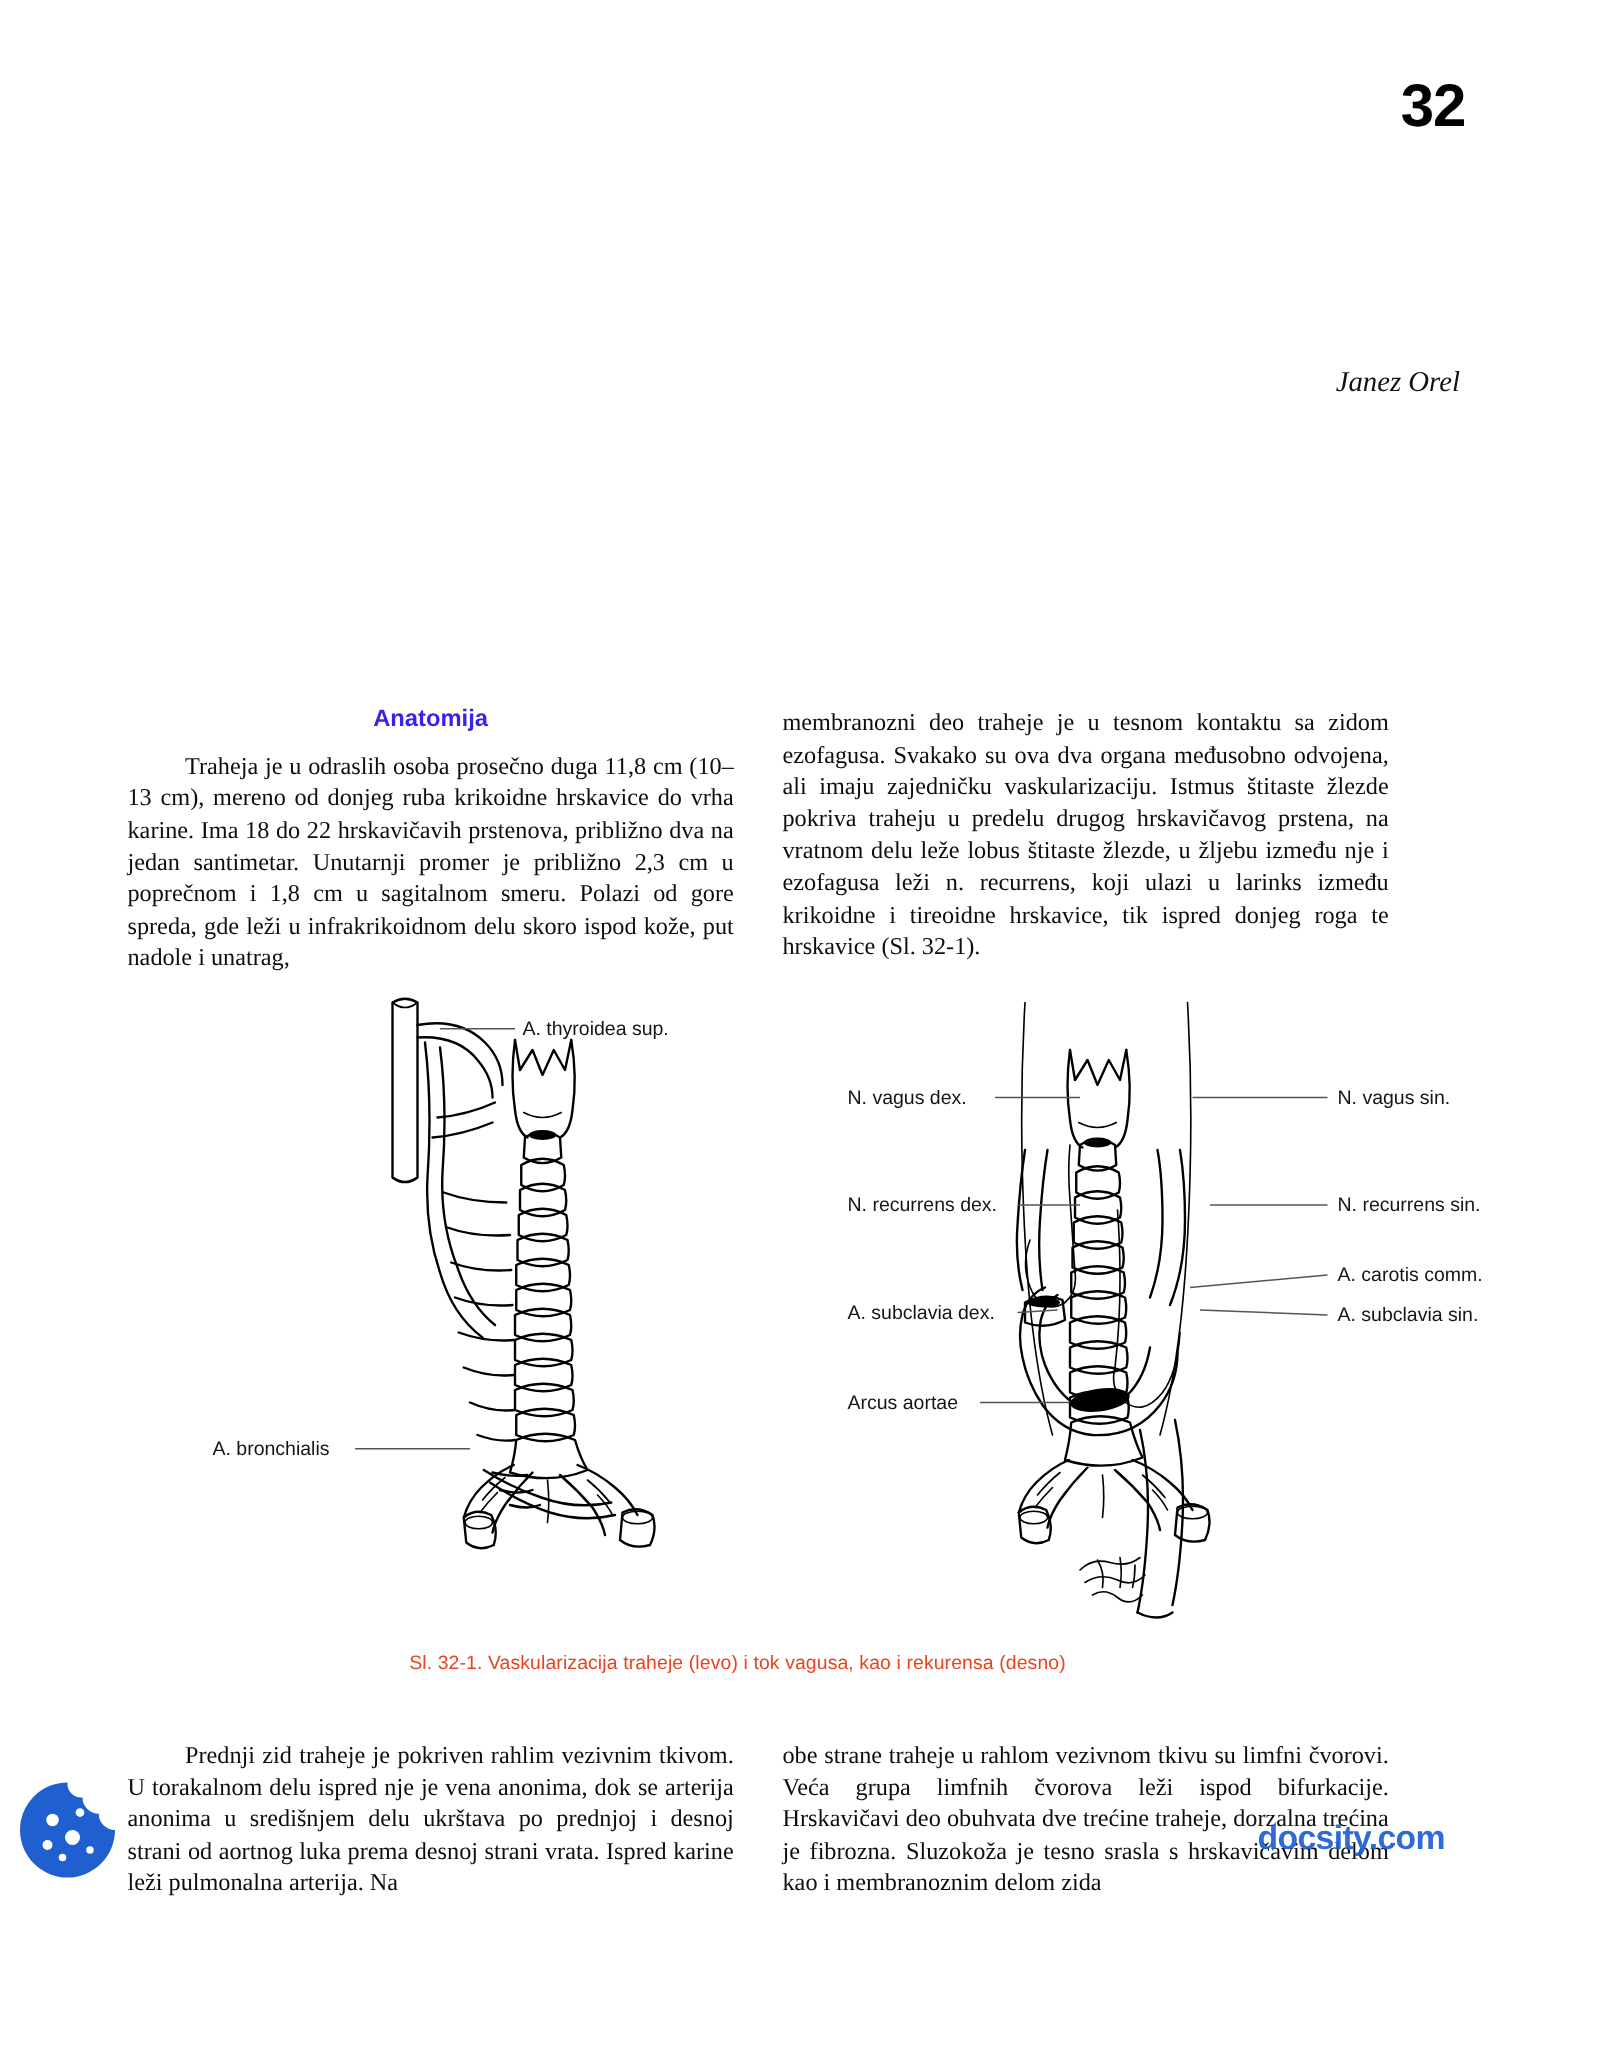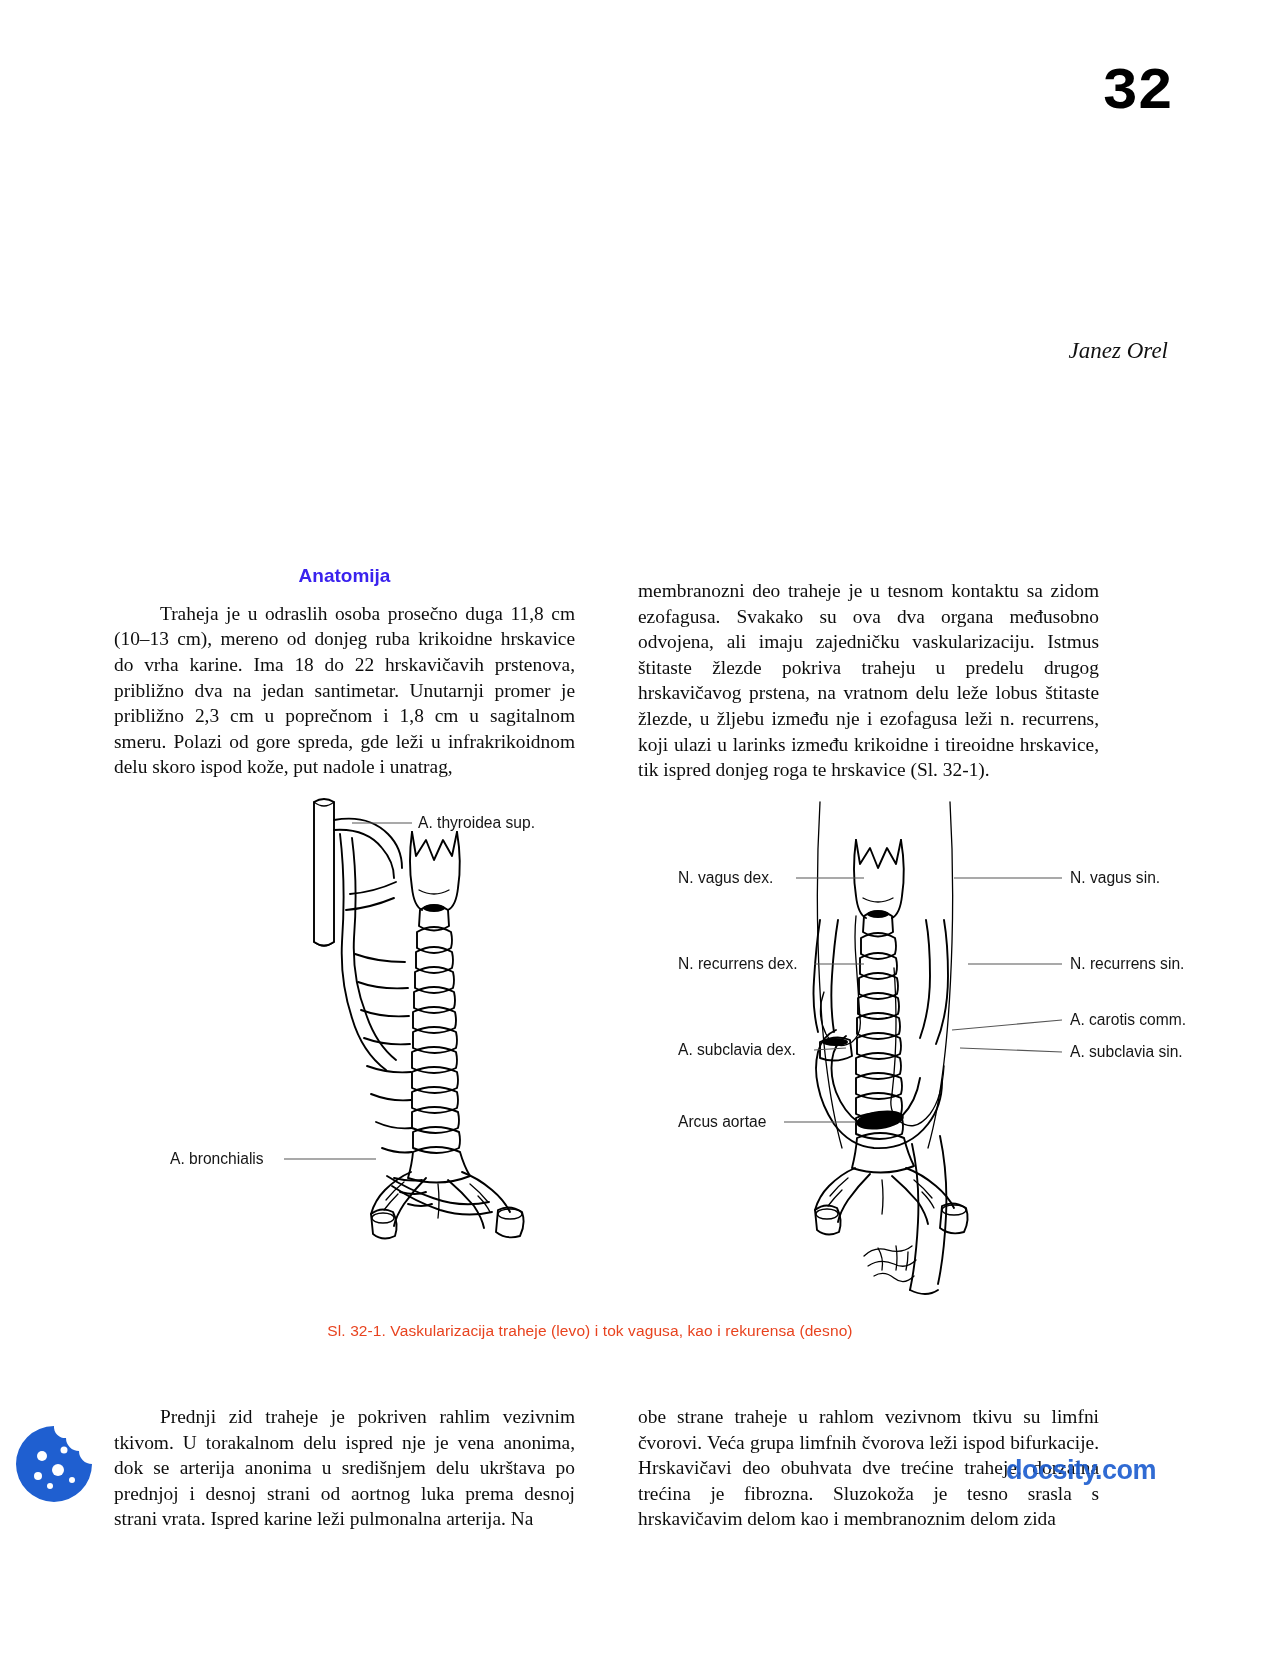--- a/index.html
+++ b/index.html
@@ -14,22 +14,22 @@
     background: #ffffff;
     overflow: hidden;
     font-family: "Liberation Serif", serif;
   }
 
   
   .chapter-number {
     position: absolute;
     right: 108px;
     top: 62px;
-    font-family: Liberation Mono, monospace;
-    font-size: 60px;
+    font-family: Liberation Sans, sans-serif;
+    font-size: 48px;
     font-weight: bold;
     color: #000000;
     letter-spacing: -1px;
     line-height: 1;
   }
   .chapter-title {
     position: absolute;
     right: 110px;
     top: 204px;
     font-family: "Liberation Serif", serif;
@@ -40,21 +40,20 @@
   }
   .chapter-author {
     position: absolute;
     right: 112px;
     top: 294px;
     font-family: "Liberation Serif", serif;
     font-style: italic;
     font-size: 23px;
     color: #111111;
     line-height: 1;
-    margin-top: 45px;
   }
 
   
   .col {
     position: absolute;
     width: 485px;
     font-family: "Liberation Serif", serif;
     font-size: 19.4px;
     line-height: 25.6px;
     color: #0d0d0d;
@@ -68,21 +67,21 @@
 
   .section-heading {
     font-family: "Liberation Sans", sans-serif;
     font-weight: bold;
     font-size: 19px;
     color: #3a22ee;
     margin: 0 0 14px 0;
     line-height: 1.1;
     text-align: center;
   }
-  .para { margin: 12px; text-indent: 46px; }
+  .para { margin: 0; text-indent: 46px; }
   .para.noindent { text-indent: 0; }
 
   
   .figure {
     position: absolute;
     left: 108px;
     top: 786px;
     width: 1080px;
     height: 560px;
   }

